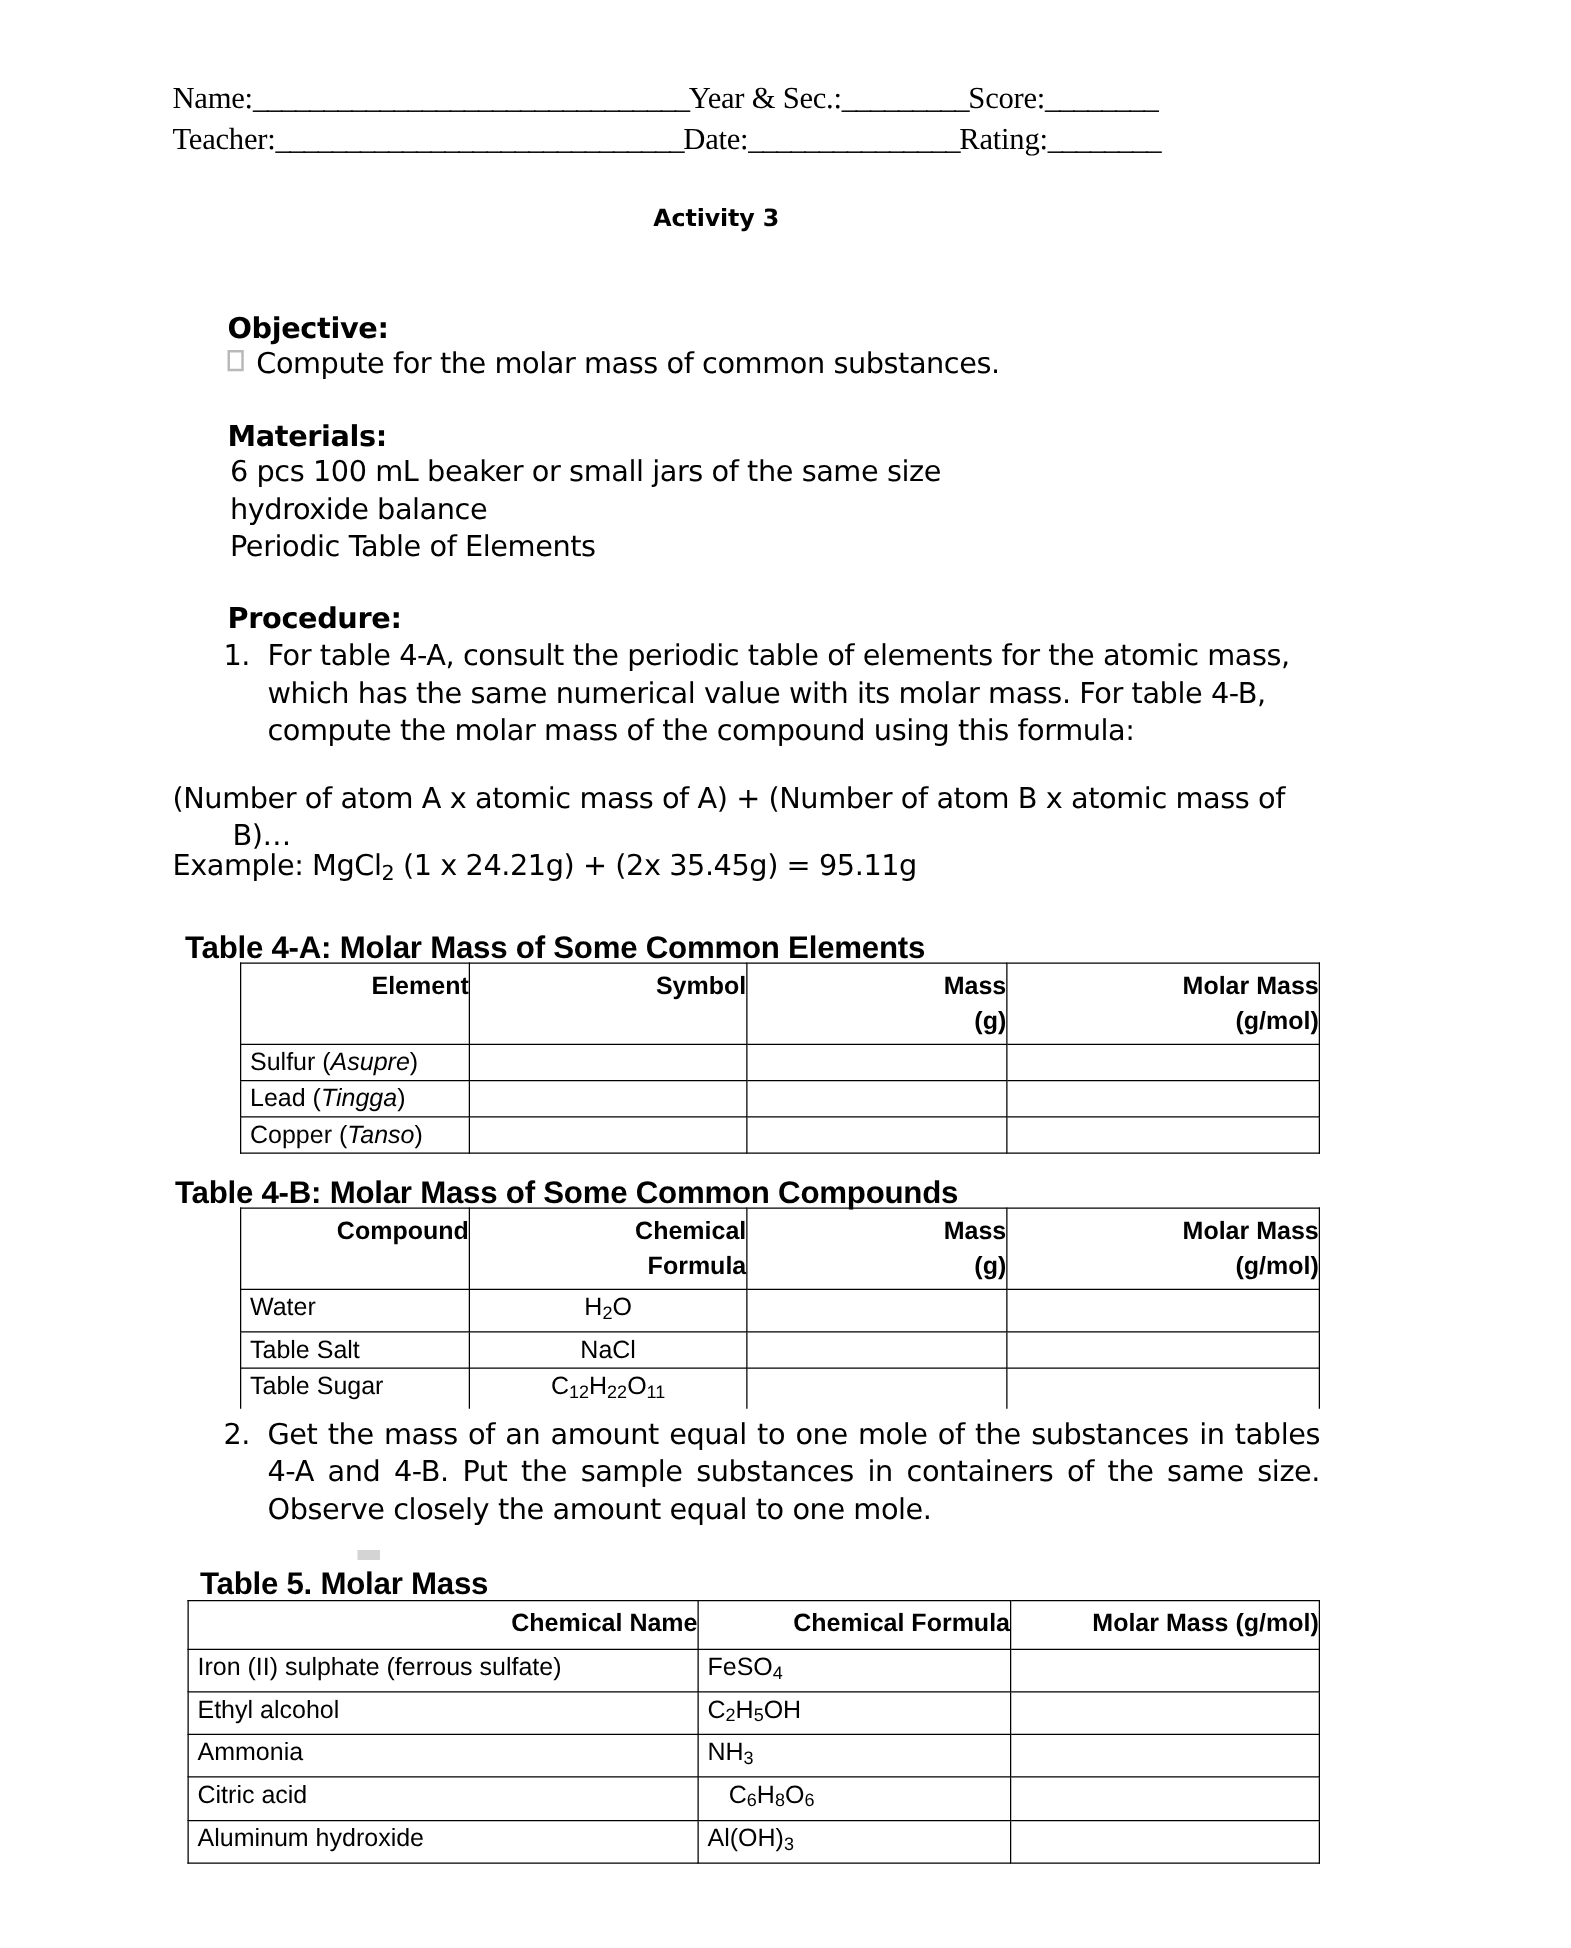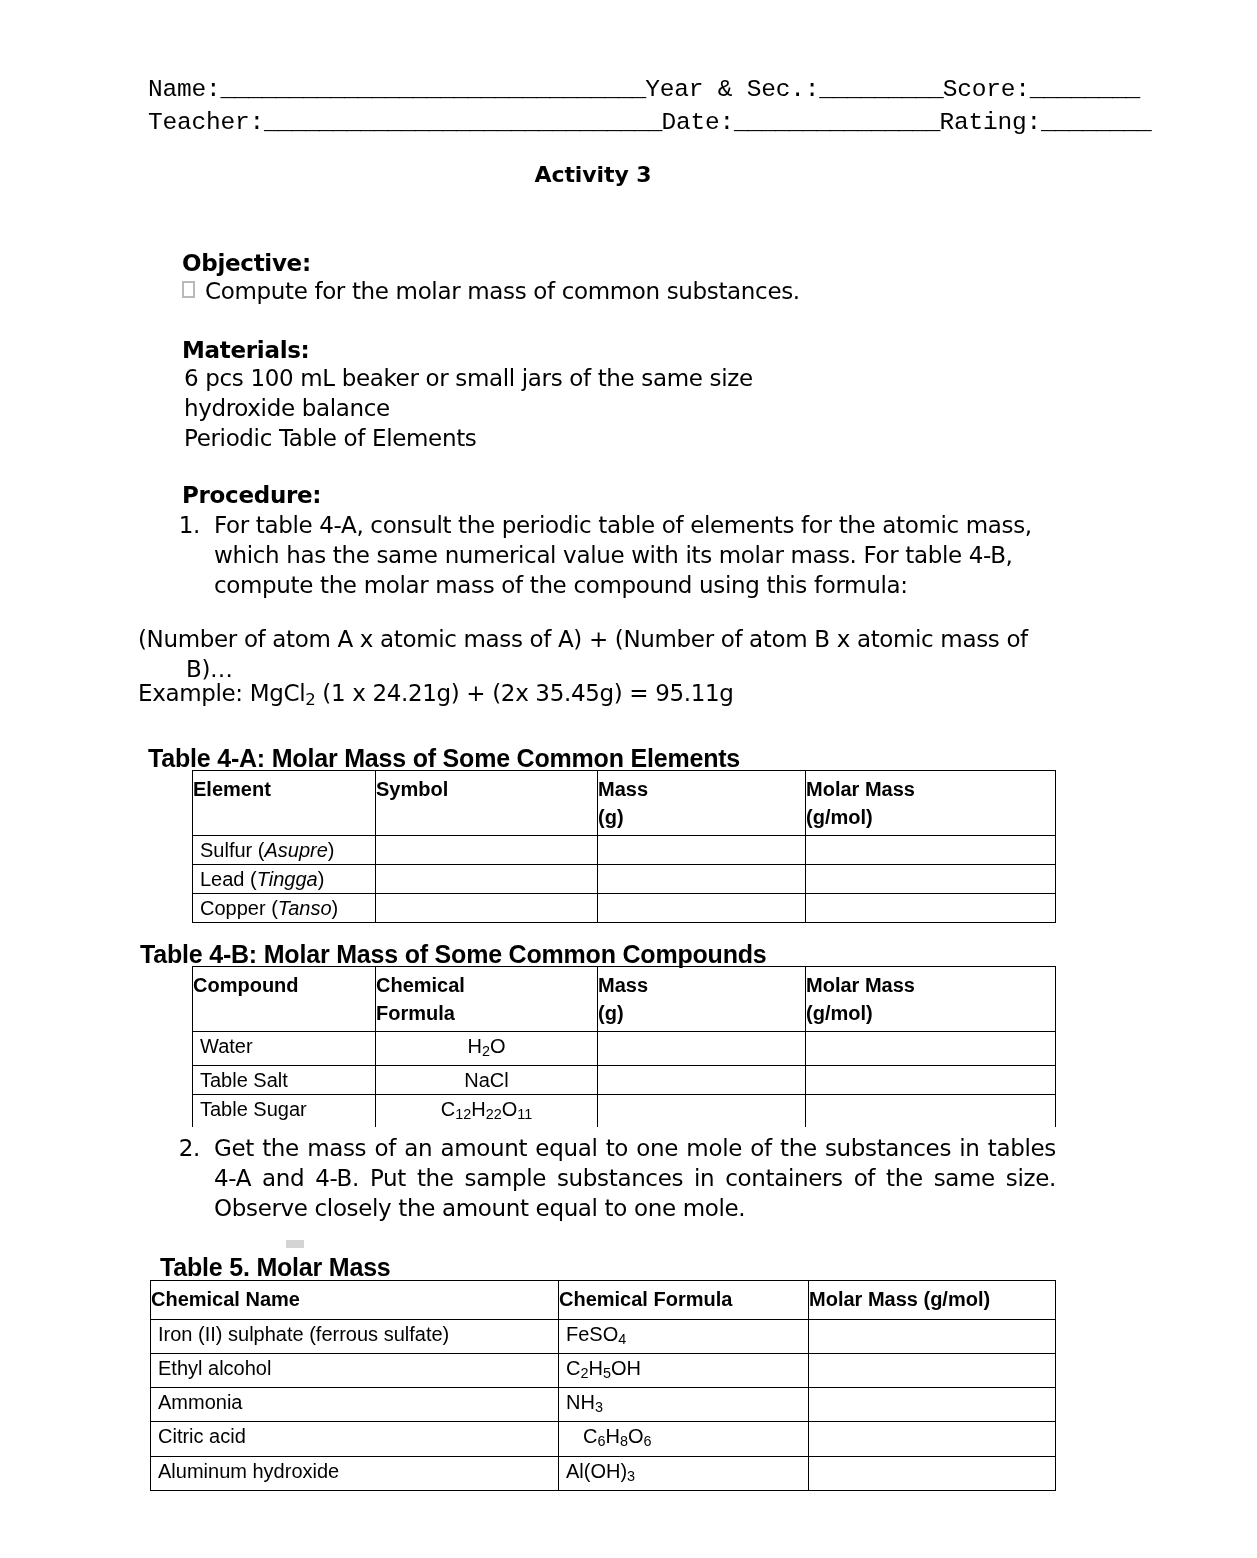--- a/index.html
+++ b/index.html
@@ -19,46 +19,44 @@
   .page {
     position: absolute;
     left: 0; top: 0;
     width: 1257px;
     height: 1558px;
   }
 
   
   .hdr {
     position: absolute;
-    left: 148px;
+    left: 138px;
     top: 62px;
     width: 930px;
-    font-family: Liberation Mono, monospace;
+    font-family: Liberation Serif, serif;
     font-size: 24.5px;
     line-height: 33px;
     letter-spacing: -0.2px;
     white-space: nowrap;
-    margin-top: 11px;
   }
   .hdr-row { display: block; height: 33px; }
   .fill { letter-spacing: -1px; }
 
   
   .title-block {
     position: absolute;
     left: 0;
     top: 160px;
     width: 1146px;
     text-align: center;
     font-family: "DejaVu Sans", sans-serif;
     font-weight: bold;
-    font-size: 22px;
+    font-size: 19px;
     line-height: 30px;
     letter-spacing: -0.1px;
-    padding-left: 20px;
   }
 
   
   .sec-head {
     position: absolute;
     font-family: "DejaVu Sans", sans-serif;
     font-weight: bold;
     font-size: 23px;
     letter-spacing: -0.3px;
     left: 138px;
@@ -128,21 +126,21 @@
     font-family: "Liberation Sans", sans-serif;
     font-size: 20px;
   }
   table.grid td, table.grid th {
     border: 1.5px solid #000000;
     padding: 0;
     vertical-align: top;
     font-weight: normal;
   }
   table.grid th {
-    text-align: left;
+    text-align: right;
     font-weight: bold;
     line-height: 28px;
     padding-top: 4px;
   }
   table.grid td.name {
     text-align: left;
     padding-left: 7px;
     line-height: 28px;
     height: 28px;
   }

